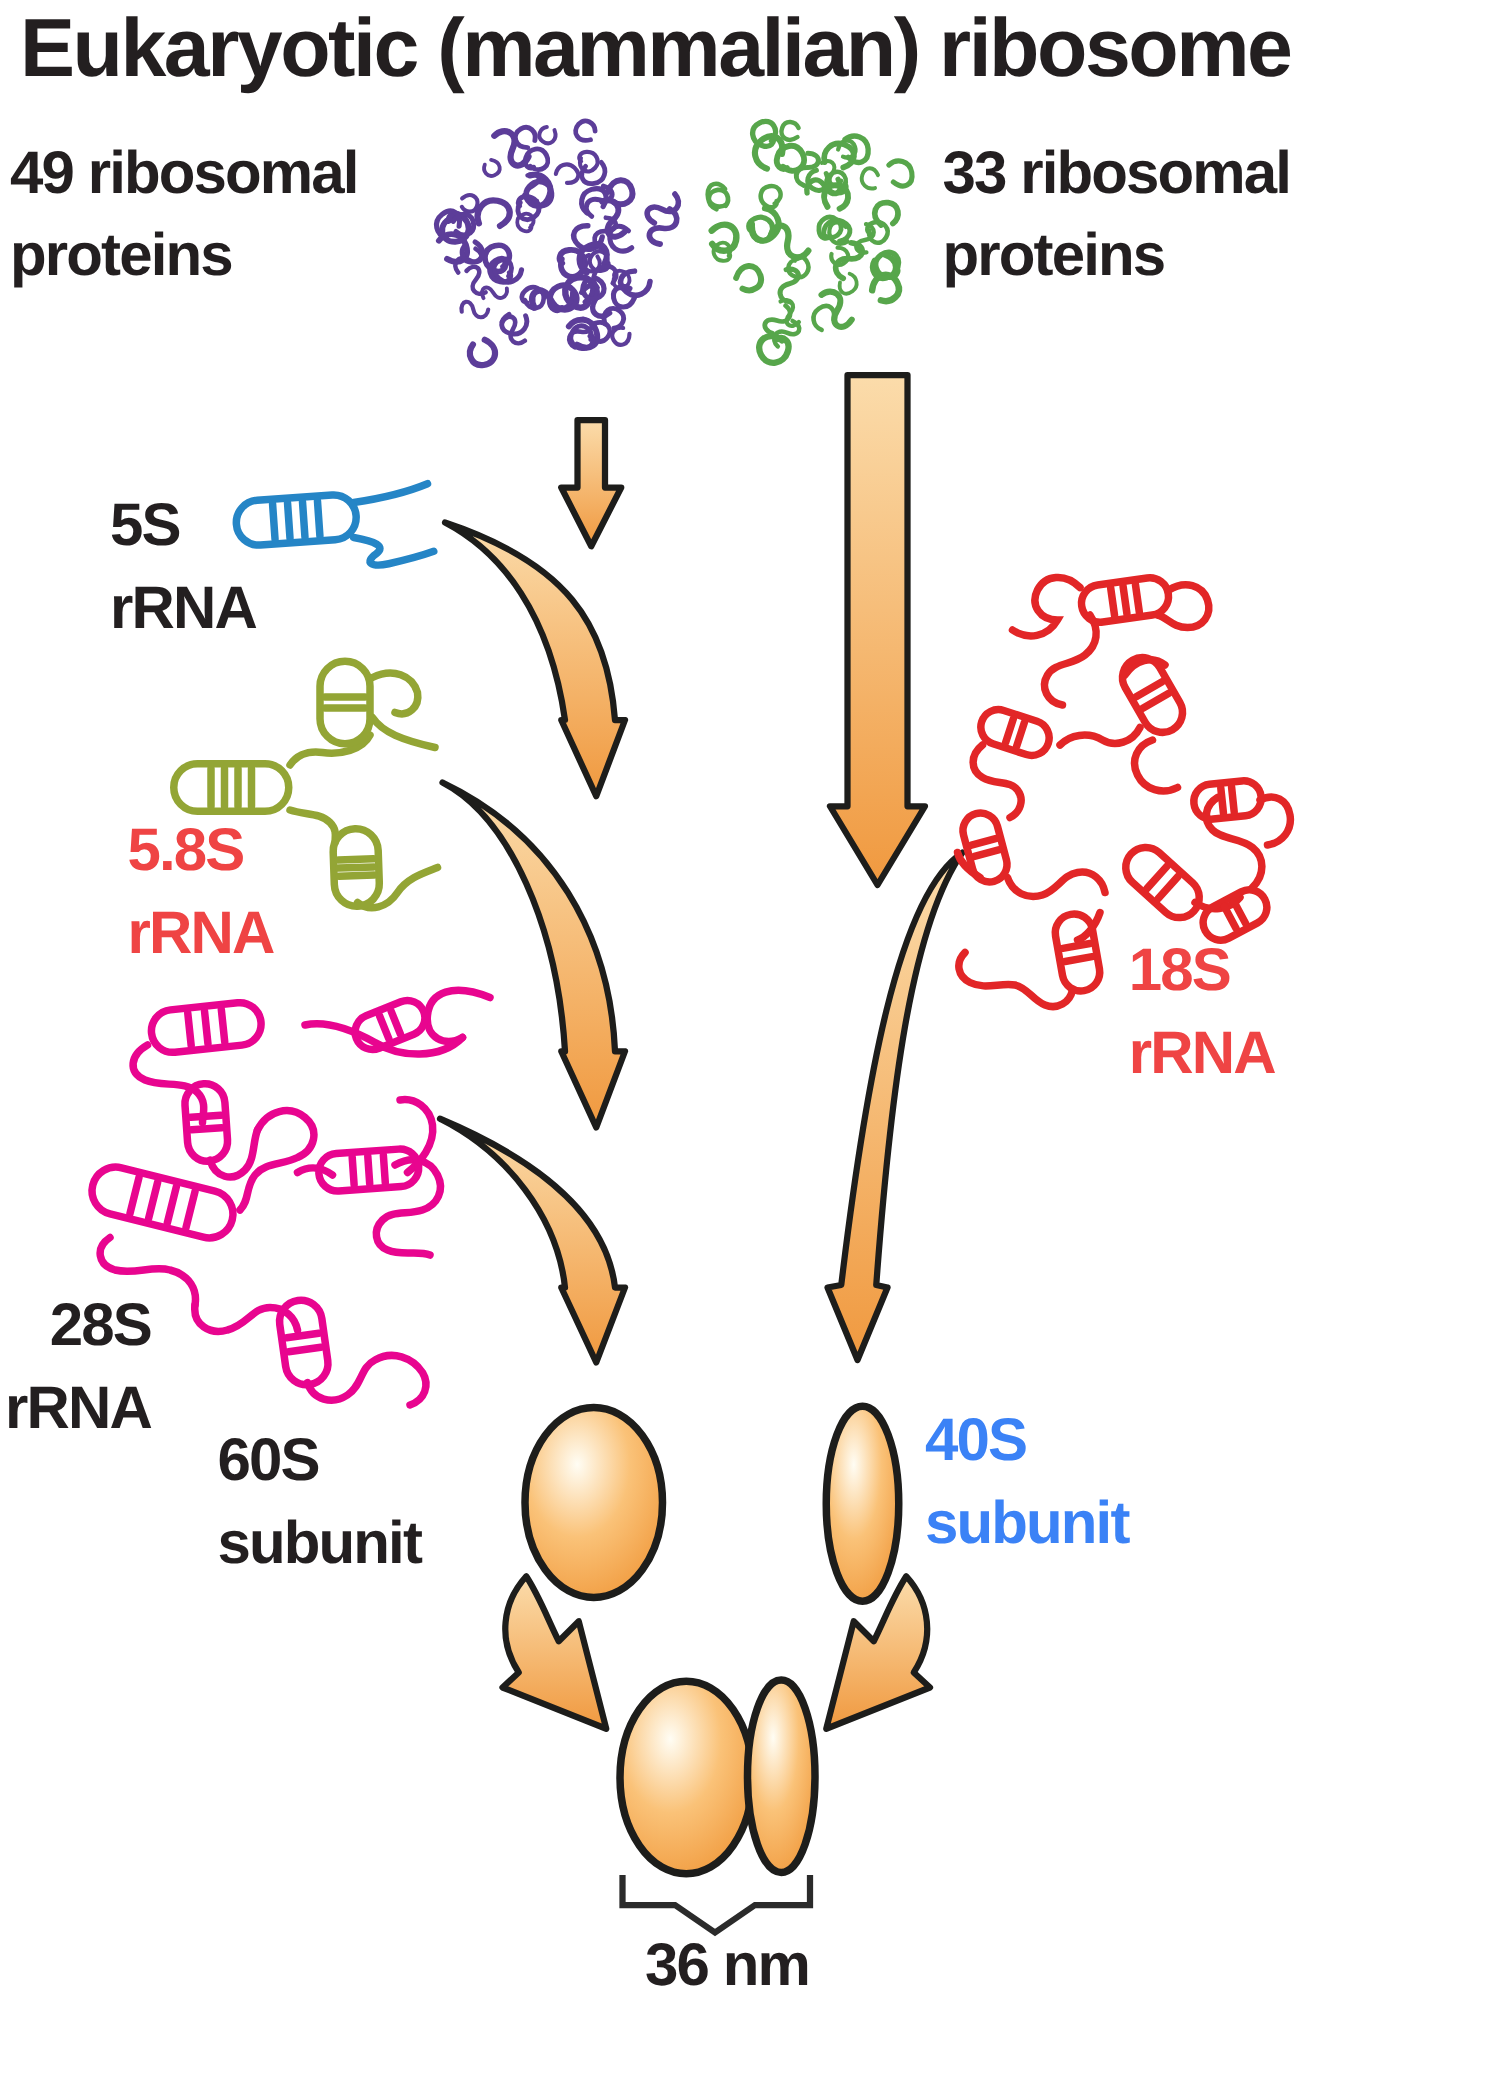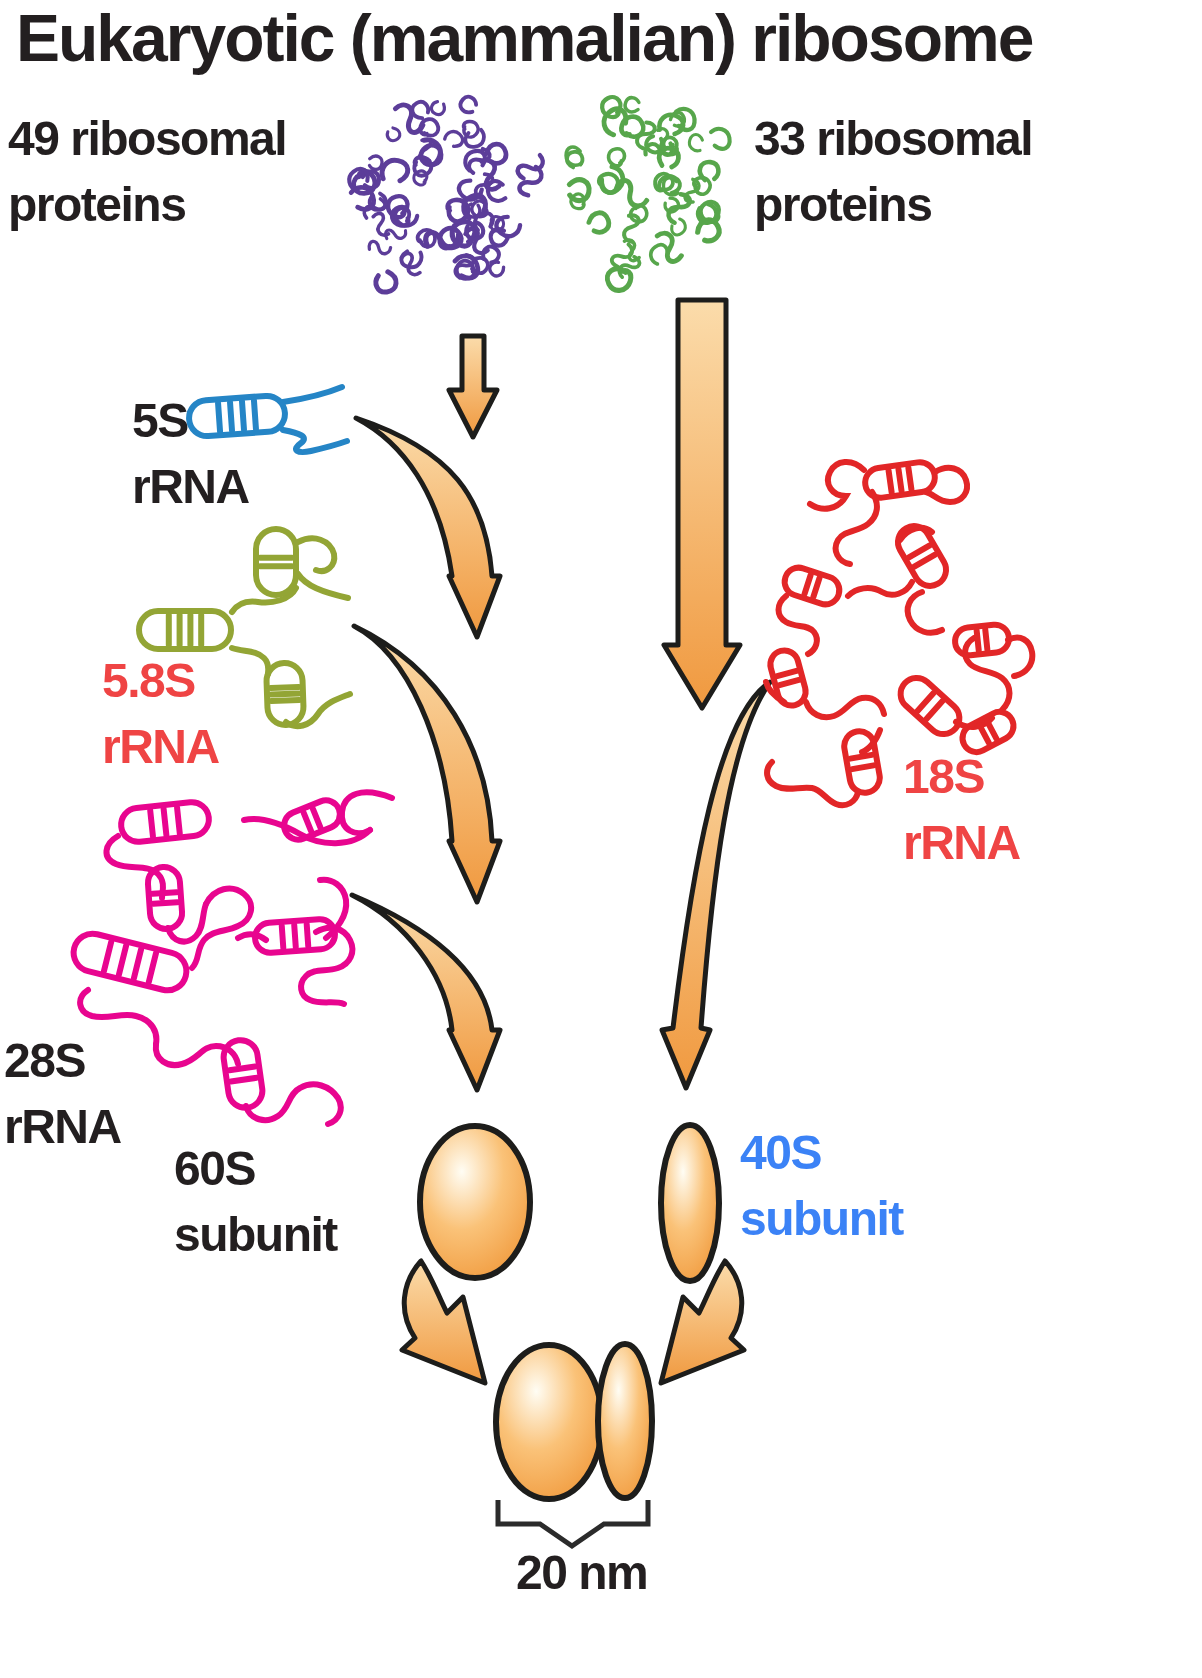--- a/index.html
+++ b/index.html
@@ -295,48 +295,48 @@
   <div class="lbl" style="left: 8px; top: 106px; color: rgb(35, 31, 32);">
     <span>49 ribosomal</span>
     <span>proteins</span>
   </div>
 
   <div class="lbl" style="left: 754px; top: 106px; color: rgb(35, 31, 32);">
     <span>33 ribosomal</span>
     <span>proteins</span>
   </div>
 
-  <div class="lbl" style="left: 88px; top: 388px; color: rgb(35, 31, 32); margin-left: 44px;">
+  <div class="lbl" style="left: 88px; top: 388px; color: rgb(35, 31, 32);">
     <span>5S</span>
     <span>rRNA</span>
   </div>
 
   <div class="lbl" style="left: 102px; top: 648px; color: #ef4444;">
     <span>5.8S</span>
     <span>rRNA</span>
   </div>
 
-  <div class="lbl" style="left: 4px; top: 1028px; color: rgb(35, 31, 32);">
+  <div class="lbl" style="left: 4px; top: 1028px; color: rgb(35, 31, 32); text-align: right;">
     <span>28S</span>
     <span>rRNA</span>
   </div>
 
   <div class="lbl" style="left: 903px; top: 744px; color: #ef4444;">
     <span>18S</span>
     <span>rRNA</span>
   </div>
 
   <div class="lbl" style="left: 174px; top: 1136px; color: rgb(35, 31, 32);">
     <span>60S</span>
     <span>subunit</span>
   </div>
 
   <div class="lbl" style="left: 740px; top: 1120px; color: #3b82f6;">
     <span>40S</span>
     <span>subunit</span>
   </div>
 
   <div class="lbl" style="left: 516px; top: 1540px; color: rgb(35, 31, 32);">
-    <span>20 nm</span>
+    <span>36 nm</span>
   </div>
 
 
 </div>
 
 </body></html>

